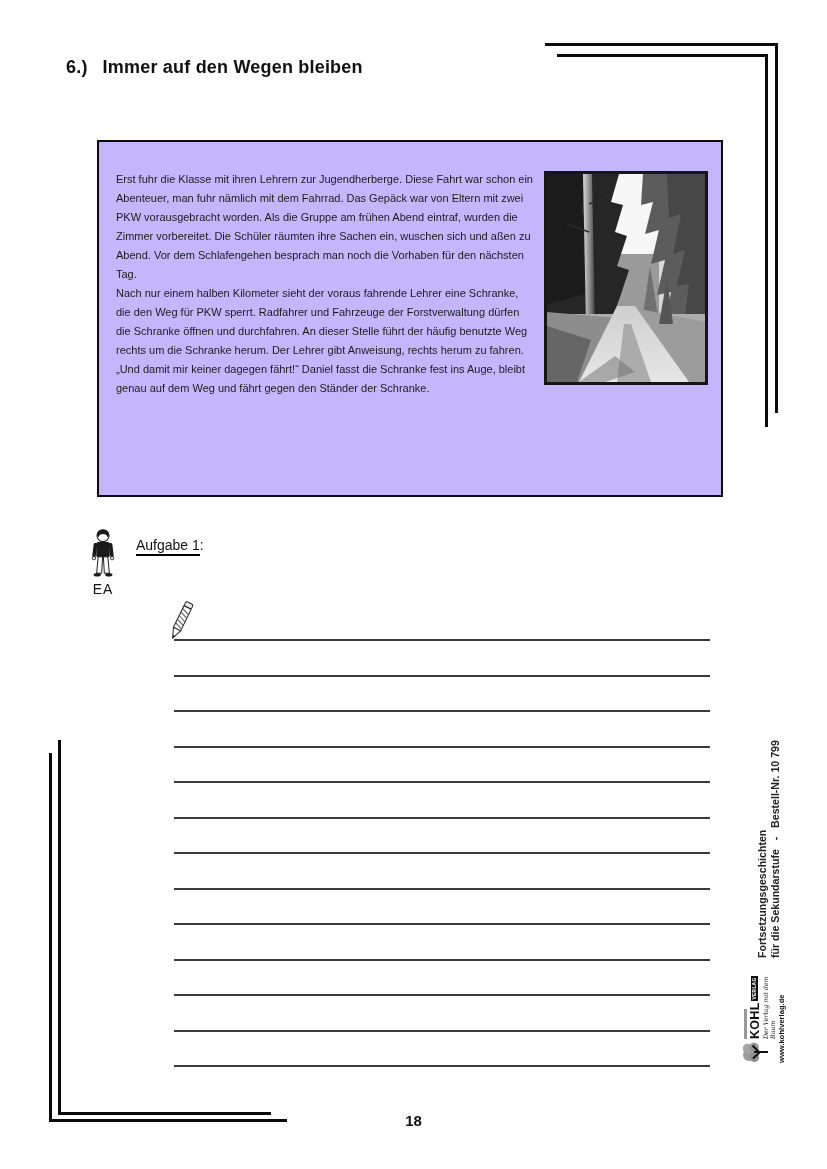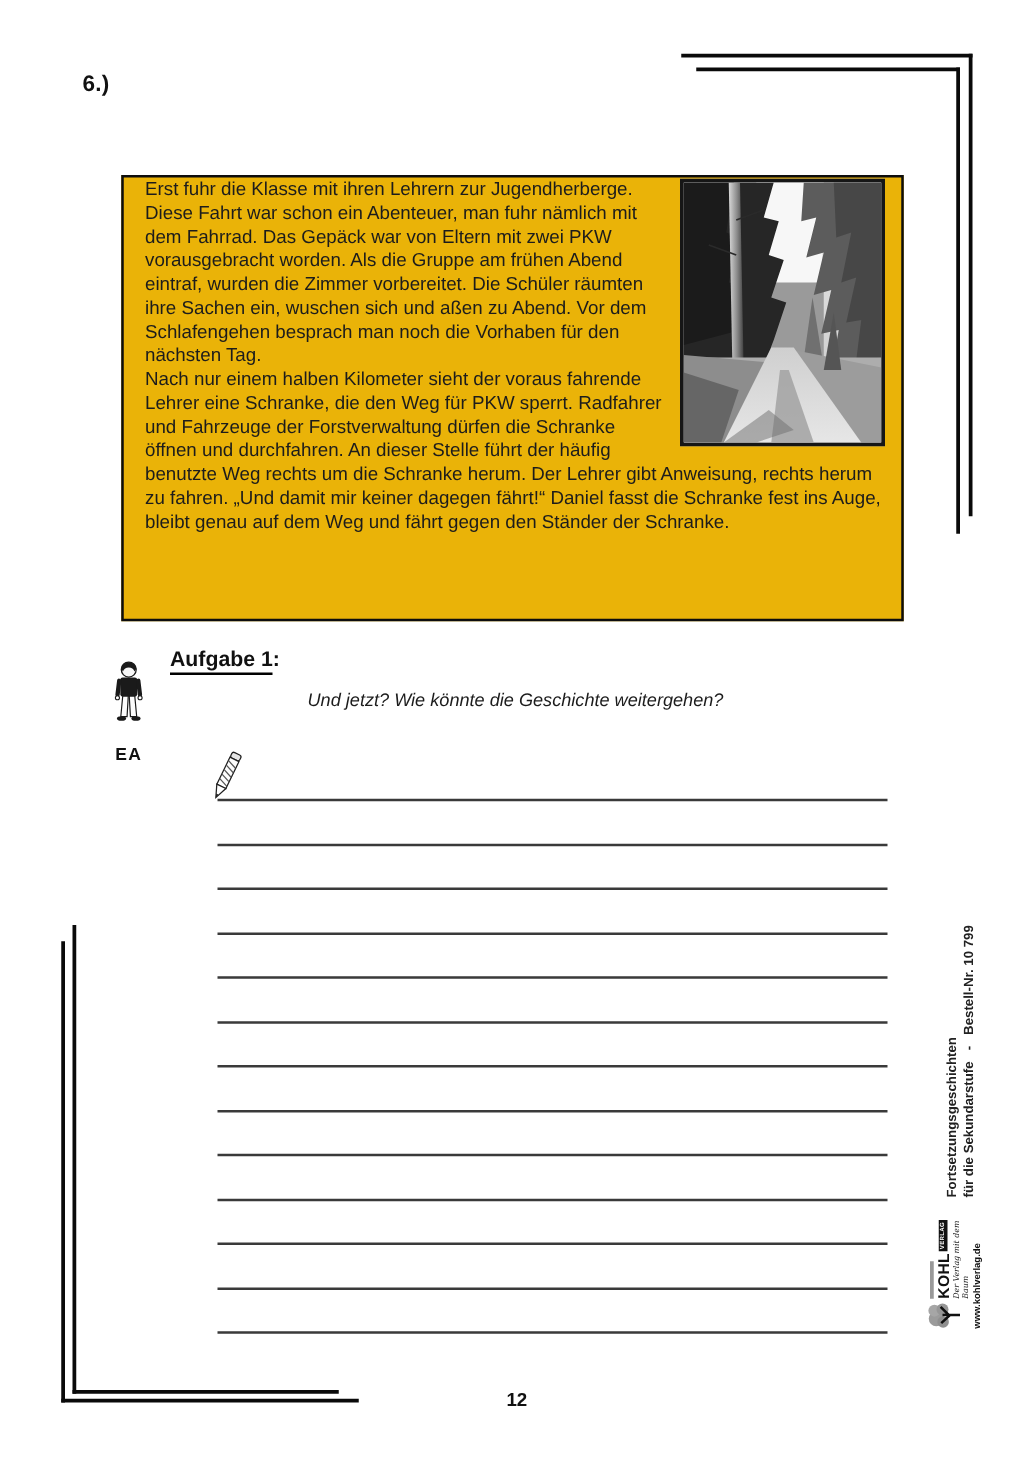--- a/index.html
+++ b/index.html
@@ -8,32 +8,32 @@
 
   
   .title-row{position:absolute;left:66px;top:57px;display:flex;gap:15px;
              font-size:18px;font-weight:bold;letter-spacing:.2px;}
 
   
   .bar{position:absolute;background:#0a0a0a;}
 
   
   .story-box{position:absolute;left:97px;top:140px;width:626px;height:357px;box-sizing:border-box;
-             background:#eab308;border:2px solid #0d0d0d;padding:0 12px 6px 17px;
-             font-size:15px;line-height:19px;color:#1c1c1c;}
+             background:#c4b5fd;border:2px solid #0d0d0d;padding:28px 12px 6px 17px;
+             font-size:11px;line-height:19px;color:#1c1c1c;}
   .story-box p{margin:0;}
   .photo-frame{float:right;width:158px;height:208px;border:3px solid #161616;
                margin:1px 1px 8px 11px;background:#cfcfcf;}
   .photo-frame svg{display:block;width:158px;height:208px;}
 
   
   .ea-badge{position:absolute;left:83px;top:527px;width:40px;text-align:center;}
   .ea-badge svg{display:block;margin:0 auto;}
-  .ea-label{font-size:14px;font-weight:bold;letter-spacing:1px;margin-top:16px;}
-  .task-label{position:absolute;left:136px;top:518px;font-size:17px;font-weight:bold;}
+  .ea-label{font-size:14px;font-weight:normal;letter-spacing:1px;margin-top:2px;}
+  .task-label{position:absolute;left:136px;top:537px;font-size:14px;font-weight:normal;}
   .task-label .ul{border-bottom:2.5px solid #000;padding-bottom:1px;}
   .task-prompt{position:absolute;left:246px;top:548px;font-size:14.5px;font-style:italic;
                line-height:27px;color:#1c1c1c;}
 
   
   .pencil{position:absolute;left:166px;top:600px;}
   .write-lines{position:absolute;left:174px;top:639px;width:536px;}
   .wline{height:2px;background:#3a3a3a;margin-bottom:33.5px;}
   .wline:last-child{margin-bottom:0;}
 
@@ -61,20 +61,21 @@
            margin-top:0px;color:#222;}
   .website{font-size:7.6px;font-weight:bold;margin-top:1px;color:#111;}
 </style>
 </head>
 <body>
 
 <div class="page">
 
   <div class="title-row">
     <span>6.)</span>
+    <span>Immer auf den Wegen bleiben</span>
   </div>
 
   <div>
     <div class="bar" style="left:545px;top:43px;width:233px;height:3px;"></div>
     <div class="bar" style="left:775px;top:43px;width:3px;height:370px;"></div>
     <div class="bar" style="left:557px;top:54px;width:211px;height:3px;"></div>
     <div class="bar" style="left:765px;top:54px;width:3px;height:373px;"></div>
   </div>
 
   <div class="story-box">
@@ -135,21 +136,20 @@
         <polygon points="17.4,31 22,31 23.6,48 18.4,48" fill="#fcfcfc" stroke="#1a1a1a" stroke-width="1"></polygon>
         <ellipse cx="11" cy="49.6" rx="3.8" ry="1.9" fill="#1a1a1a"></ellipse>
         <ellipse cx="23" cy="49.6" rx="3.8" ry="1.9" fill="#1a1a1a"></ellipse>
       </svg>
     </span>
     <div class="ea-label">EA</div>
   </div>
 
   <div class="task-label"><span class="ul">Aufgabe 1</span><span>:</span></div>
   <div class="task-prompt">
-    <div>Und jetzt? Wie könnte die Geschichte weitergehen?</div>
   </div>
 
   <div class="pencil">
     <svg width="30" height="42" viewBox="0 0 30 42" aria-hidden="true">
       <g transform="rotate(26 15 21)">
         <rect x="11" y="1" width="8" height="5" rx="1.8" fill="#e6e6e6" stroke="#222" stroke-width="1"></rect>
         <rect x="11" y="6" width="8" height="24" fill="#fdfdfd" stroke="#222" stroke-width="1"></rect>
         <line x1="11.2" y1="9" x2="18.8" y2="12" stroke="#555" stroke-width="1"></line>
         <line x1="11.2" y1="13" x2="18.8" y2="16" stroke="#555" stroke-width="1"></line>
         <line x1="11.2" y1="17" x2="18.8" y2="20" stroke="#555" stroke-width="1"></line>
@@ -177,21 +177,21 @@
     <div class="wline"></div>
   </div>
 
   <div>
     <div class="bar" style="left:49px;top:753px;width:3px;height:369px;"></div>
     <div class="bar" style="left:49px;top:1119px;width:238px;height:3px;"></div>
     <div class="bar" style="left:58px;top:740px;width:3px;height:375px;"></div>
     <div class="bar" style="left:58px;top:1112px;width:213px;height:3px;"></div>
   </div>
 
-  <div class="page-number">12</div>
+  <div class="page-number">18</div>
 
   <div class="sidebar-text">
     <div>Fortsetzungsgeschichten</div>
     <div class="pre">für die Sekundarstufe   -   Bestell-Nr. 10 799</div>
   </div>
 
   <div class="kohl-logo">
     <div class="logo-main">
       <span>
         <svg width="22" height="28" viewBox="0 0 22 28" aria-hidden="true">

